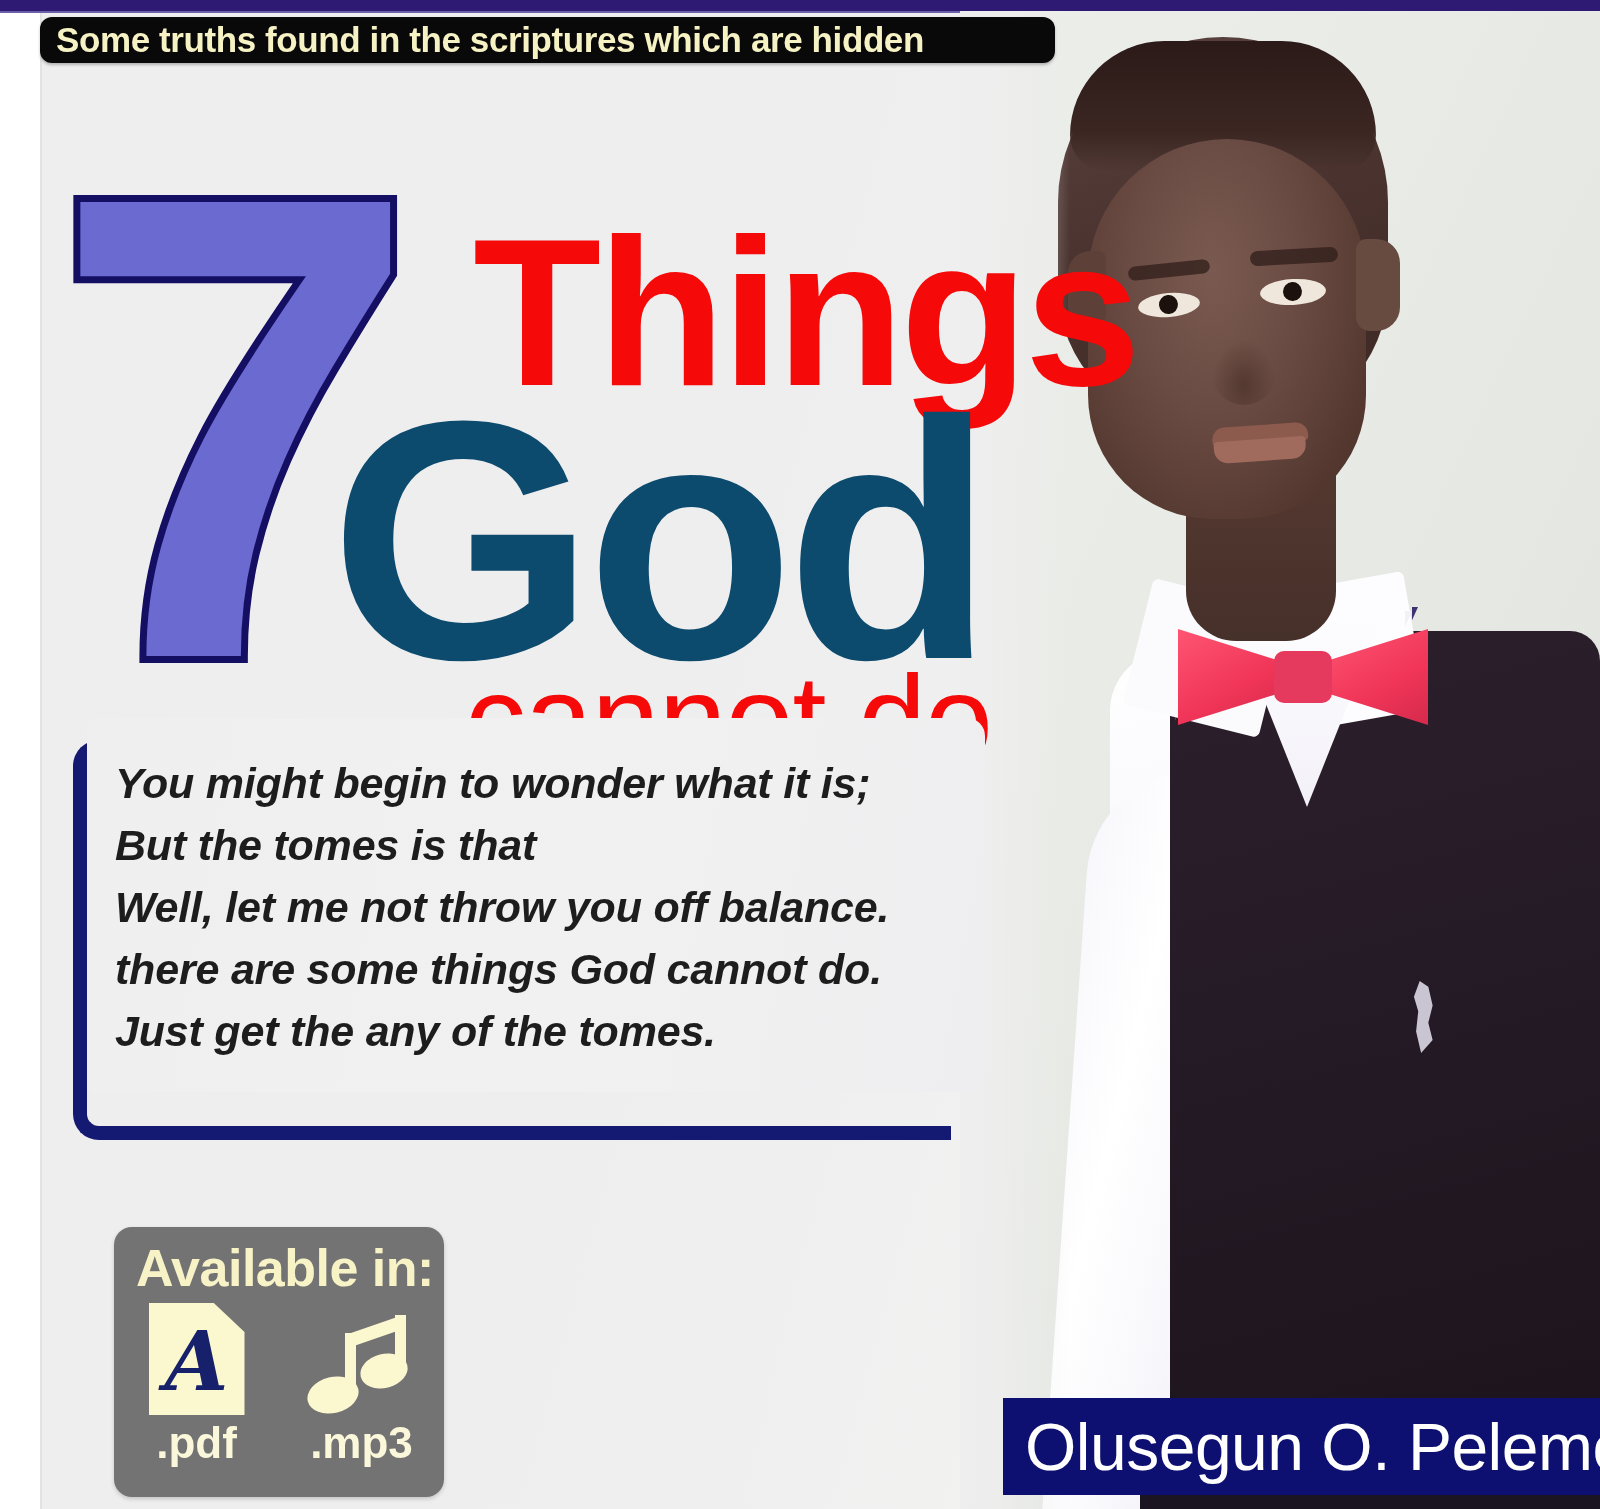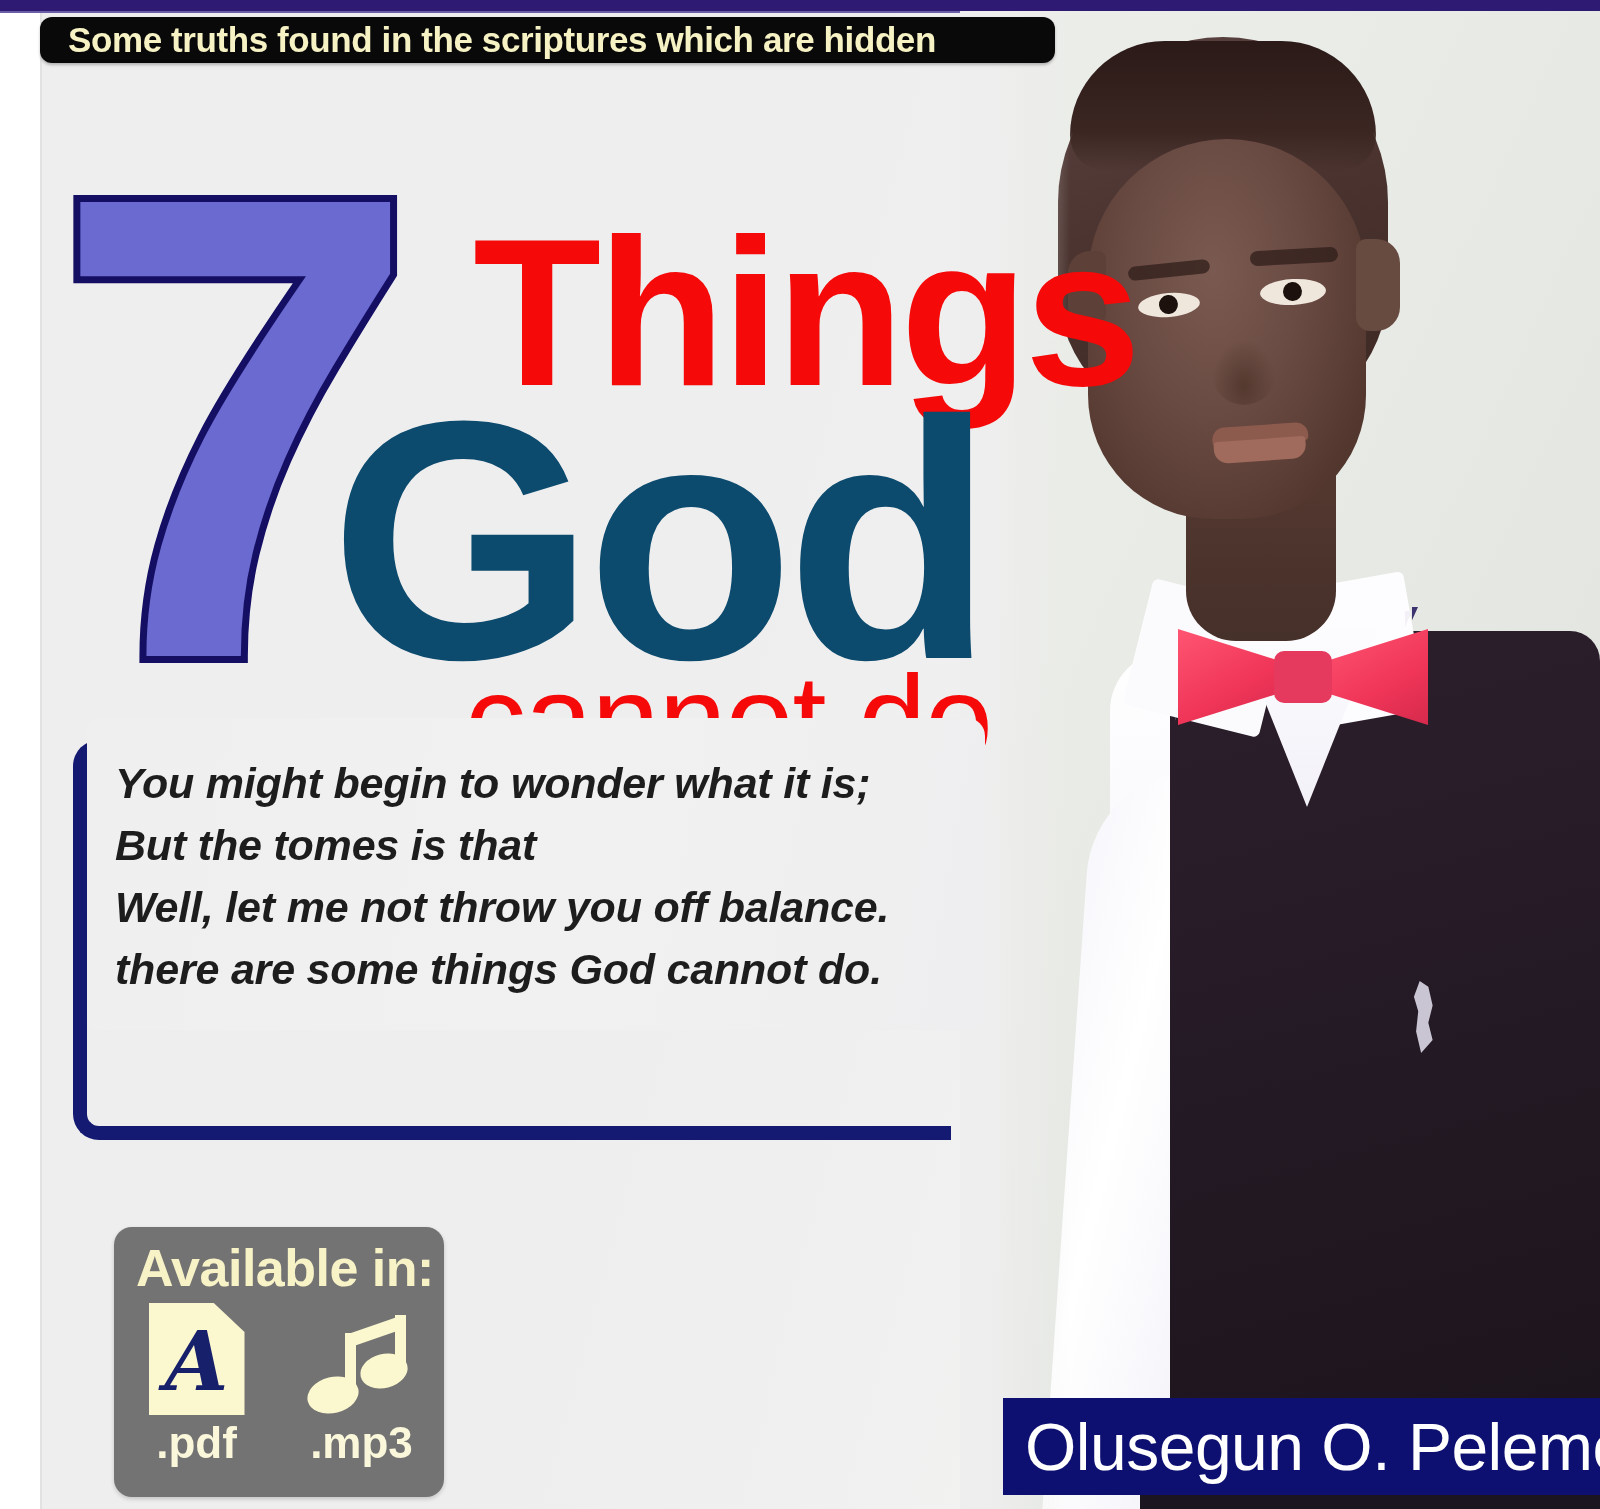--- a/index.html
+++ b/index.html
@@ -290,21 +290,21 @@
     border-radius: 12px;
     display: flex;
     align-items: center;
     box-shadow: 0 2px 3px rgba(0,0,0,.25);
   }
   .subtitle-banner .txt {
     color: #f6f2c4;
     font-size: 35px;
     font-weight: bold;
     letter-spacing: -0.4px;
-    padding-left: 28px;
+    padding-left: 16px;
     white-space: nowrap;
     transform: scaleX(1.0);
   }
 
   
   .title-zone {
     position: absolute;
     left: 0; top: 80px;
     width: 1060px; height: 640px;
   }
@@ -522,20 +522,21 @@
     <span class="word-cannot">cannot do</span>
   </div>
 
   <div class="blurb-wrap">
     <div class="blurb-bracket"></div>
     <div class="blurb-panel">
       <div class="blurb-line">You might begin to wonder what it is;</div>
       <div class="blurb-line">But the tomes is that</div>
       <div class="blurb-line">Well, let me not throw you off balance.</div>
       <div class="blurb-line">there are some things God cannot do.</div>
+      <div class="blurb-line">Just get the any of the tomes.</div>
     </div>
   </div>
 
   <div class="avail-box">
     <div class="avail-title">Available in:</div>
     <div class="fmt-row">
 
       <div class="fmt-item">
         <div class="pdf-glyph">
           <span class="letter">A</span>

